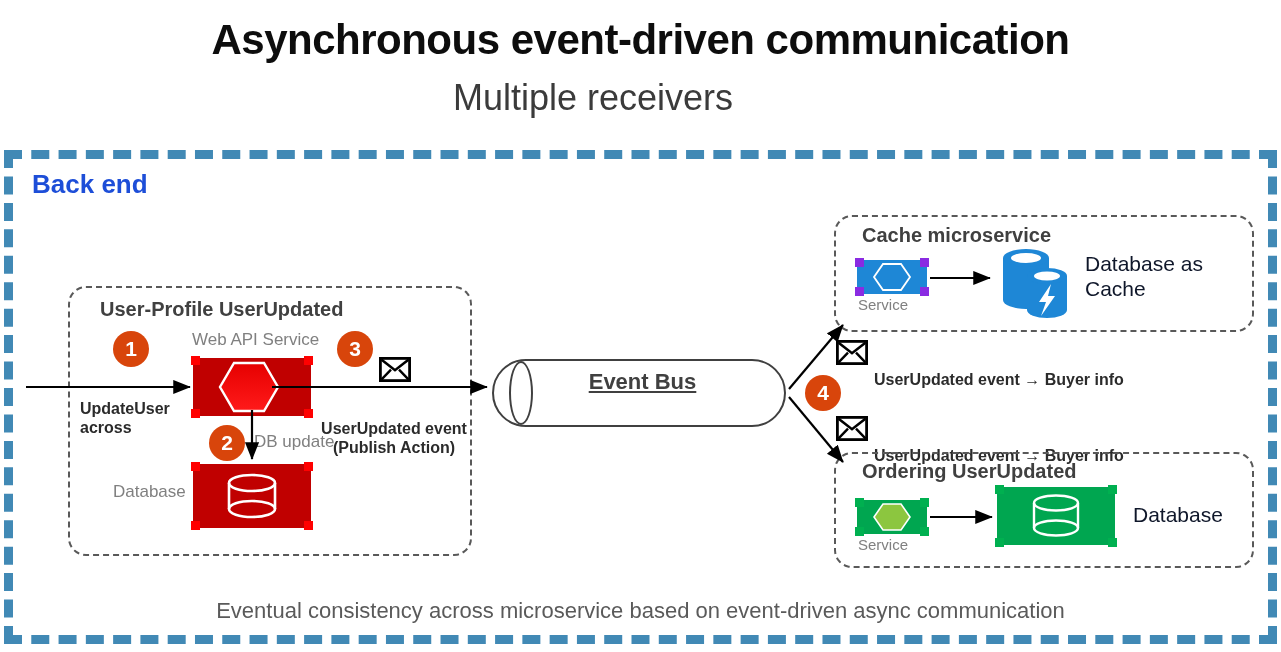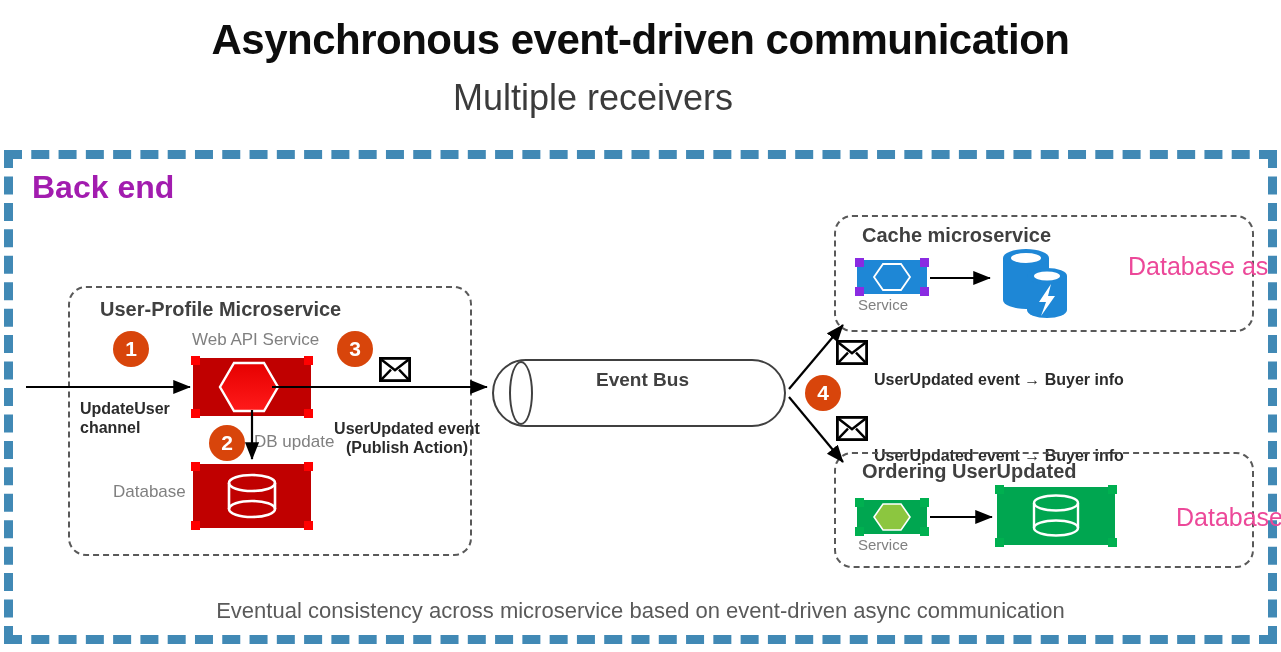--- a/index.html
+++ b/index.html
@@ -20,34 +20,34 @@
     left:0;top:78px;width:1186px;text-align:center;
     font-size:36px;font-weight:normal;color:#3b3b3b;line-height:1.1;
   }
 
   
   #backend-box{
     left:4px;top:150px;width:1273px;height:494px;
     border:9px dashed #4189b5;box-sizing:border-box;background:#fff;
   }
   #backend-label{
-    left:32px;top:169px;font-size:32px;font-weight:bold;color:#a21caf;
+    left:32px;top:169px;font-size:26px;font-weight:bold;color:#1d4ed8;
   }
   #caption{
     left:0;top:598px;width:1281px;text-align:center;
     font-size:22px;color:#5a5a5a;font-weight:normal;
   }
 
   
   .svc-box{
     border:2px dashed #595959;border-radius:18px;box-sizing:border-box;background:transparent;
   }
   .svc-title{font-size:20px;font-weight:bold;color:#404040;}
   .lbl-grey{font-size:17px;color:#808080;font-weight:normal;}
-  .lbl-grey-lg{font-size:25px;color:#ec4899;font-weight:normal;line-height:1.18;margin-left:43px;}
+  .lbl-grey-lg{font-size:21px;color:#0f172a;font-weight:normal;line-height:1.18;}
   .lbl-bold{font-size:16px;font-weight:bold;color:#2b2b2b;line-height:1.18;margin-top:28px;}
 
   
   .badge{
     width:36px;height:36px;border-radius:50%;background:#d8450b;
     color:#fff;font-size:21px;font-weight:bold;
     display:flex;align-items:center;justify-content:center;
   }
 
   
@@ -67,46 +67,46 @@
     left:492px;top:359px;width:294px;height:68px;
     border:2px solid #404040;border-radius:34px/34px;
     box-sizing:border-box;background:#fff;
   }
   #eventbus-cap{
     left:509px;top:361px;width:24px;height:64px;
     border:2px solid #404040;border-radius:50%;box-sizing:border-box;background:#fff;
   }
   #eventbus-text{
     left:500px;top:368px;width:285px;text-align:center;
-    font-size:19px;font-weight:bold;color:#404040;line-height:1.25;
+    font-size:22px;font-weight:bold;color:#404040;line-height:1.25;text-decoration:underline;
   }
 
   
   #arrows{left:0;top:0;width:1281px;height:652px;pointer-events:none;}
 </style>
 </head>
 <body>
 
 <div class="abs" id="title-main">Asynchronous event-driven communication</div>
 <div class="abs" id="title-sub">Multiple receivers</div>
 
 <div class="abs" id="backend-box"></div>
 <div class="abs" id="backend-label">Back end</div>
 <div class="abs" id="caption">Eventual consistency across microservice based on event-driven async communication</div>
 
 <div class="abs svc-box" style="left:68px;top:286px;width:404px;height:270px;"></div>
-<div class="abs svc-title" style="left:100px;top:298px;">User-Profile Microservice</div>
+<div class="abs svc-title" style="left:100px;top:298px;">User-Profile UserUpdated</div>
 
 <div class="abs lbl-grey" style="left:192px;top:330px;">Web API Service</div>
 
 <div class="abs badge" style="left:113px;top:331px;">1</div>
 
 <div class="abs lbl-bold" style="left:80px;top:372px;width:110px;text-align:left;">
   <div>UpdateUser</div>
-  <div>channel</div>
+  <div>across</div>
 </div>
 
 <div class="abs redbox" style="left:193px;top:358px;width:118px;height:58px;">
   <span class="corner c-tl"></span>
   <span class="corner c-tr"></span>
   <span class="corner c-bl"></span>
   <span class="corner c-br"></span>
   <svg width="118" height="58" viewBox="0 0 118 58">
     <defs>
       <linearGradient id="redhex" x1="0" y1="0" x2="0" y2="1">
@@ -138,21 +138,21 @@
 </div>
 
 <div class="abs badge" style="left:337px;top:331px;">3</div>
 <div class="abs" style="left:379px;top:357px;">
   <svg width="32" height="25" viewBox="0 0 32 25">
     <rect x="1.4" y="1.4" width="29.2" height="22.2" fill="#ffffff" stroke="#000000" stroke-width="2.8"></rect>
     <path d="M2.6,2.8 L16,13.2 L29.4,2.8" fill="none" stroke="#000000" stroke-width="2.6"></path>
     <path d="M2.6,22.4 L12,12.6 M29.4,22.4 L20,12.6" fill="none" stroke="#000000" stroke-width="2.4"></path>
   </svg>
 </div>
-<div class="abs lbl-bold" style="left:327px;top:392px;width:160px;text-align:center;">
+<div class="abs lbl-bold" style="left:314px;top:392px;width:160px;text-align:center;">
   <div>UserUpdated event</div>
   <div>(Publish Action)</div>
 </div>
 
 <div class="abs" id="eventbus"></div>
 <div class="abs" id="eventbus-cap"></div>
 <div class="abs" id="eventbus-text">
   <div>Event Bus</div>
 </div>
 <div class="abs badge" style="left:805px;top:375px;">4</div>
@@ -179,20 +179,21 @@
       <ellipse cx="31" cy="12" rx="15" ry="5" fill="#ffffff"></ellipse>
       <path d="M32,30 h40 v34 a20,8 0 0 1 -40,0 z"></path>
       <ellipse cx="52" cy="30" rx="20" ry="8"></ellipse>
       <ellipse cx="52" cy="30" rx="13" ry="4.6" fill="#ffffff"></ellipse>
     </g>
     <polygon points="56,38 44,56 51,56 46,70 60,50 53,50" fill="#ffffff"></polygon>
   </svg>
 </div>
 <div class="abs lbl-grey-lg" style="left:1085px;top:252px;width:150px;">
   <div>Database as</div>
+  <div>Cache</div>
 </div>
 
 <div class="abs" style="left:836px;top:340px;">
   <svg width="32" height="25" viewBox="0 0 32 25">
     <rect x="1.4" y="1.4" width="29.2" height="22.2" fill="#ffffff" stroke="#000000" stroke-width="2.8"></rect>
     <path d="M2.6,2.8 L16,13.2 L29.4,2.8" fill="none" stroke="#000000" stroke-width="2.6"></path>
     <path d="M2.6,22.4 L12,12.6 M29.4,22.4 L20,12.6" fill="none" stroke="#000000" stroke-width="2.4"></path>
   </svg>
 </div>
 <div class="abs lbl-bold" style="left:874px;top:343px;font-size:16px;">UserUpdated event → Buyer info</div>

